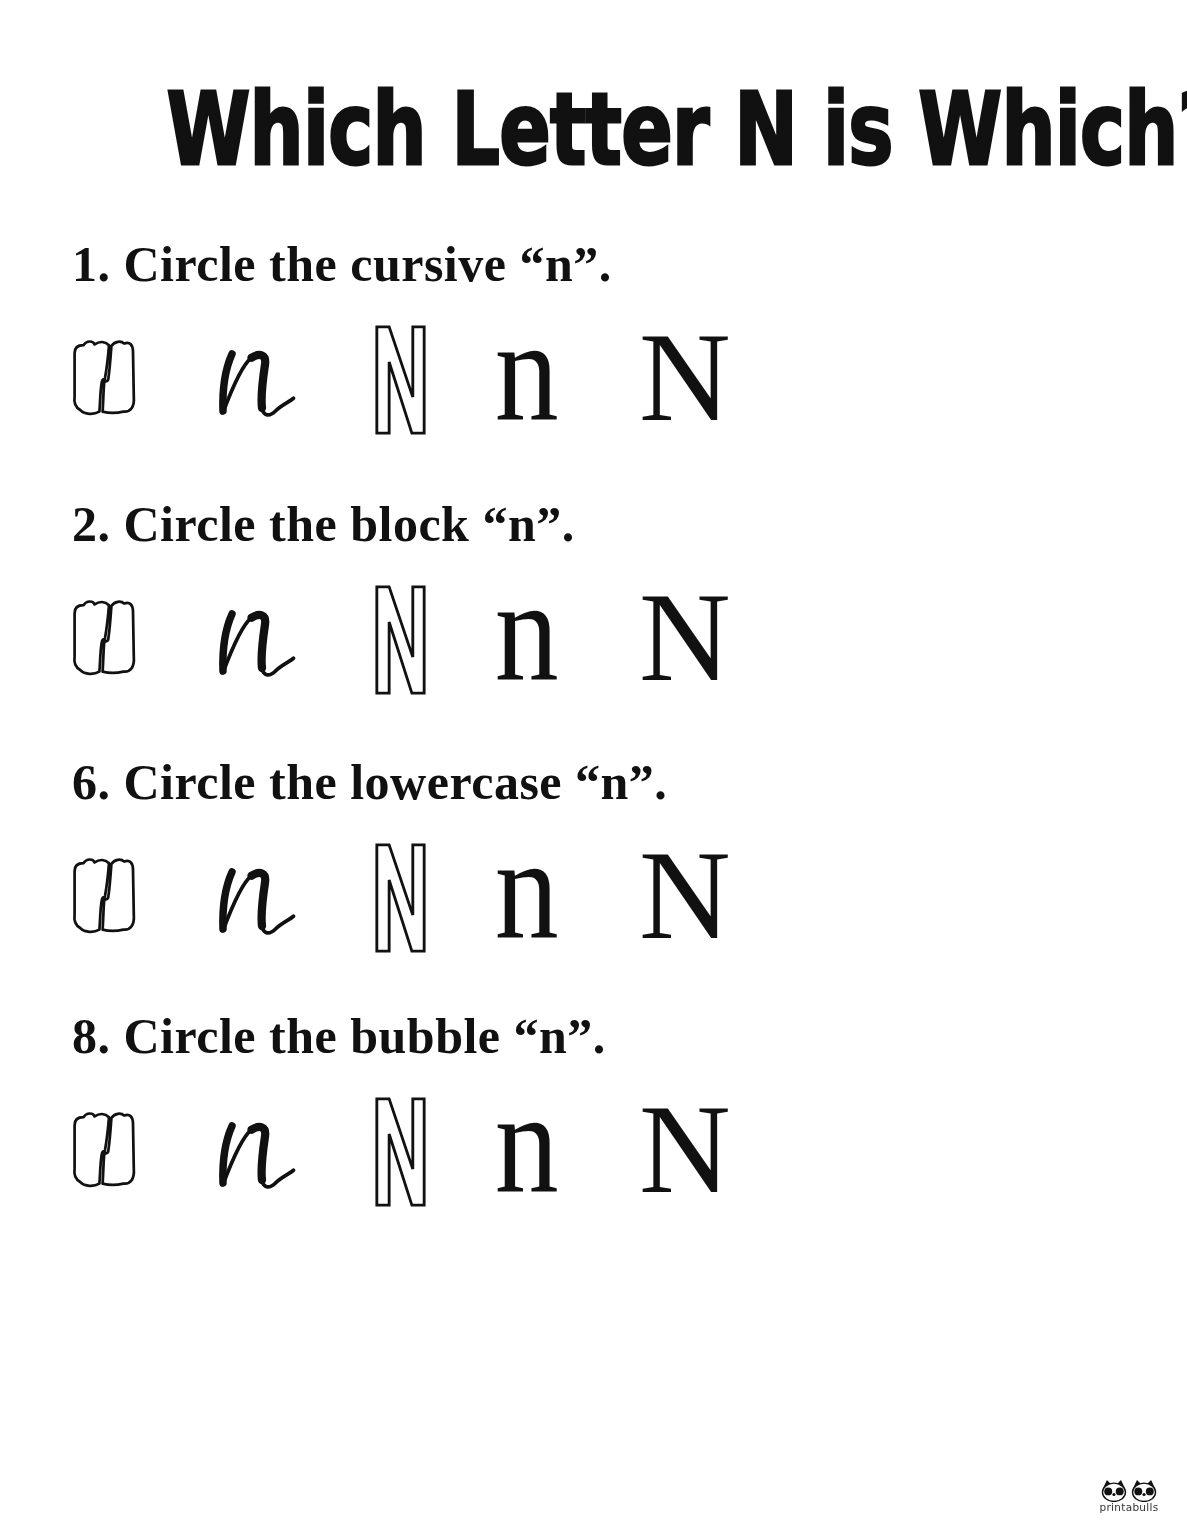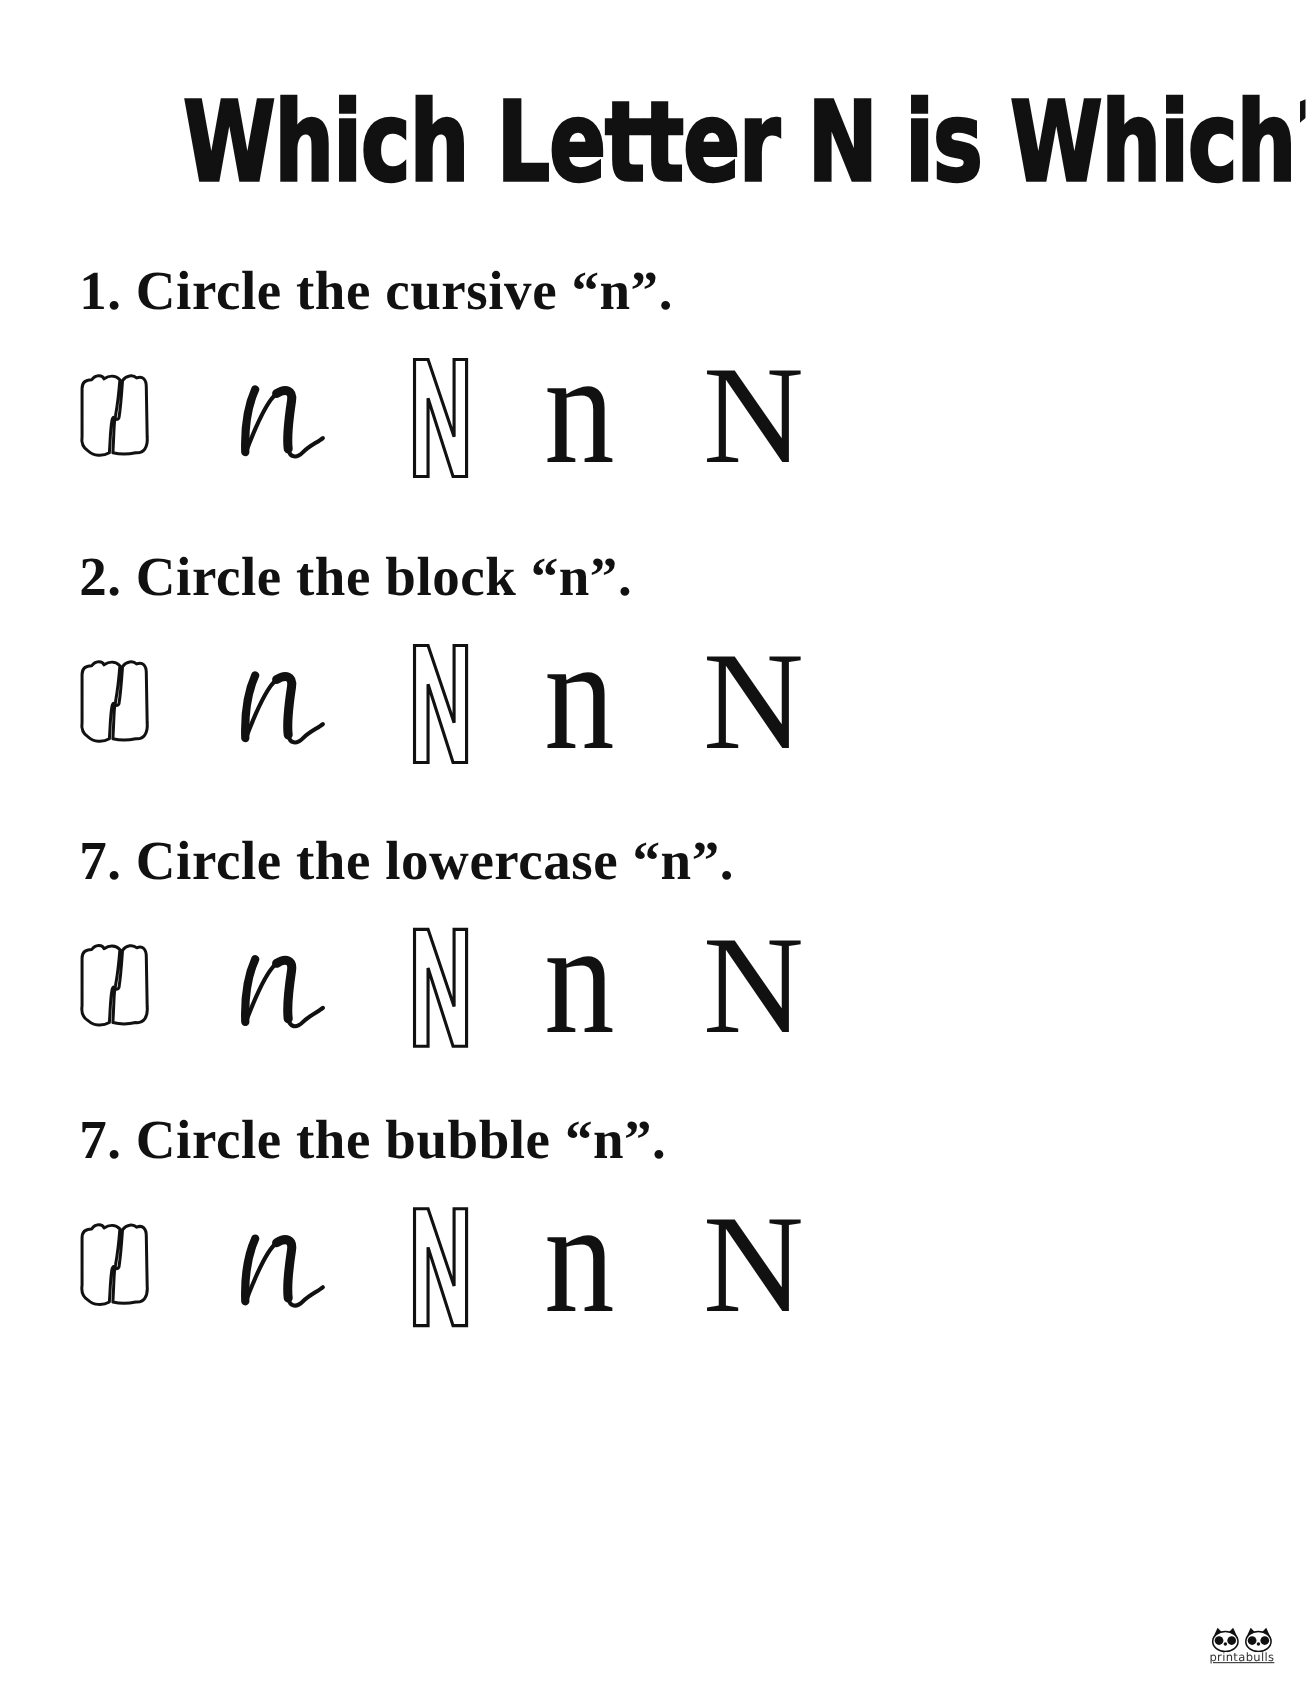--- a/index.html
+++ b/index.html
@@ -63,21 +63,20 @@
     width:80px;
     text-align:center;
   }
   .logo-dogs{display:block;width:56px;height:23px;margin:0 auto;}
   .logo-text{
     display:block;
     font-family:"DejaVu Sans","Liberation Sans",sans-serif;
     font-size:10.5px;line-height:1.1;
     letter-spacing:0.3px;
     color:#333;
-    text-decoration:underline;
   }
   .defs-holder{position:absolute;width:0;height:0;overflow:hidden;}
 </style>
 </head>
 <body>
 
 <div class="page">
 
   <svg class="defs-holder" aria-hidden="true">
     <defs>
@@ -143,42 +142,42 @@
       <svg class="letter lower" viewBox="0 0 64 70" preserveAspectRatio="none">
           <use href="#lowerN"></use>
         </svg>
       <svg class="letter upper" viewBox="0 0 90 88">
           <use href="#upperN"></use>
         </svg>
     </div>
   </section>
 
   <section class="q q3">
-    <p class="prompt">7. Circle the lowercase “n”.</p>
+    <p class="prompt">6. Circle the lowercase “n”.</p>
     <div class="row">
       <svg class="letter bubble" viewBox="0 0 90 100">
           <use href="#bubbleN"></use>
         </svg>
       <svg class="letter cursive" viewBox="0 0 104 100">
           <use href="#cursiveN"></use>
         </svg>
       <svg class="letter block" viewBox="0 0 56 118" preserveAspectRatio="none">
           <use href="#blockN"></use>
         </svg>
       <svg class="letter lower" viewBox="0 0 64 70" preserveAspectRatio="none">
           <use href="#lowerN"></use>
         </svg>
       <svg class="letter upper" viewBox="0 0 90 88">
           <use href="#upperN"></use>
         </svg>
     </div>
   </section>
 
   <section class="q q4">
-    <p class="prompt">7. Circle the bubble “n”.</p>
+    <p class="prompt">8. Circle the bubble “n”.</p>
     <div class="row">
       <svg class="letter bubble" viewBox="0 0 90 100">
           <use href="#bubbleN"></use>
         </svg>
       <svg class="letter cursive" viewBox="0 0 104 100">
           <use href="#cursiveN"></use>
         </svg>
       <svg class="letter block" viewBox="0 0 56 118" preserveAspectRatio="none">
           <use href="#blockN"></use>
         </svg>

